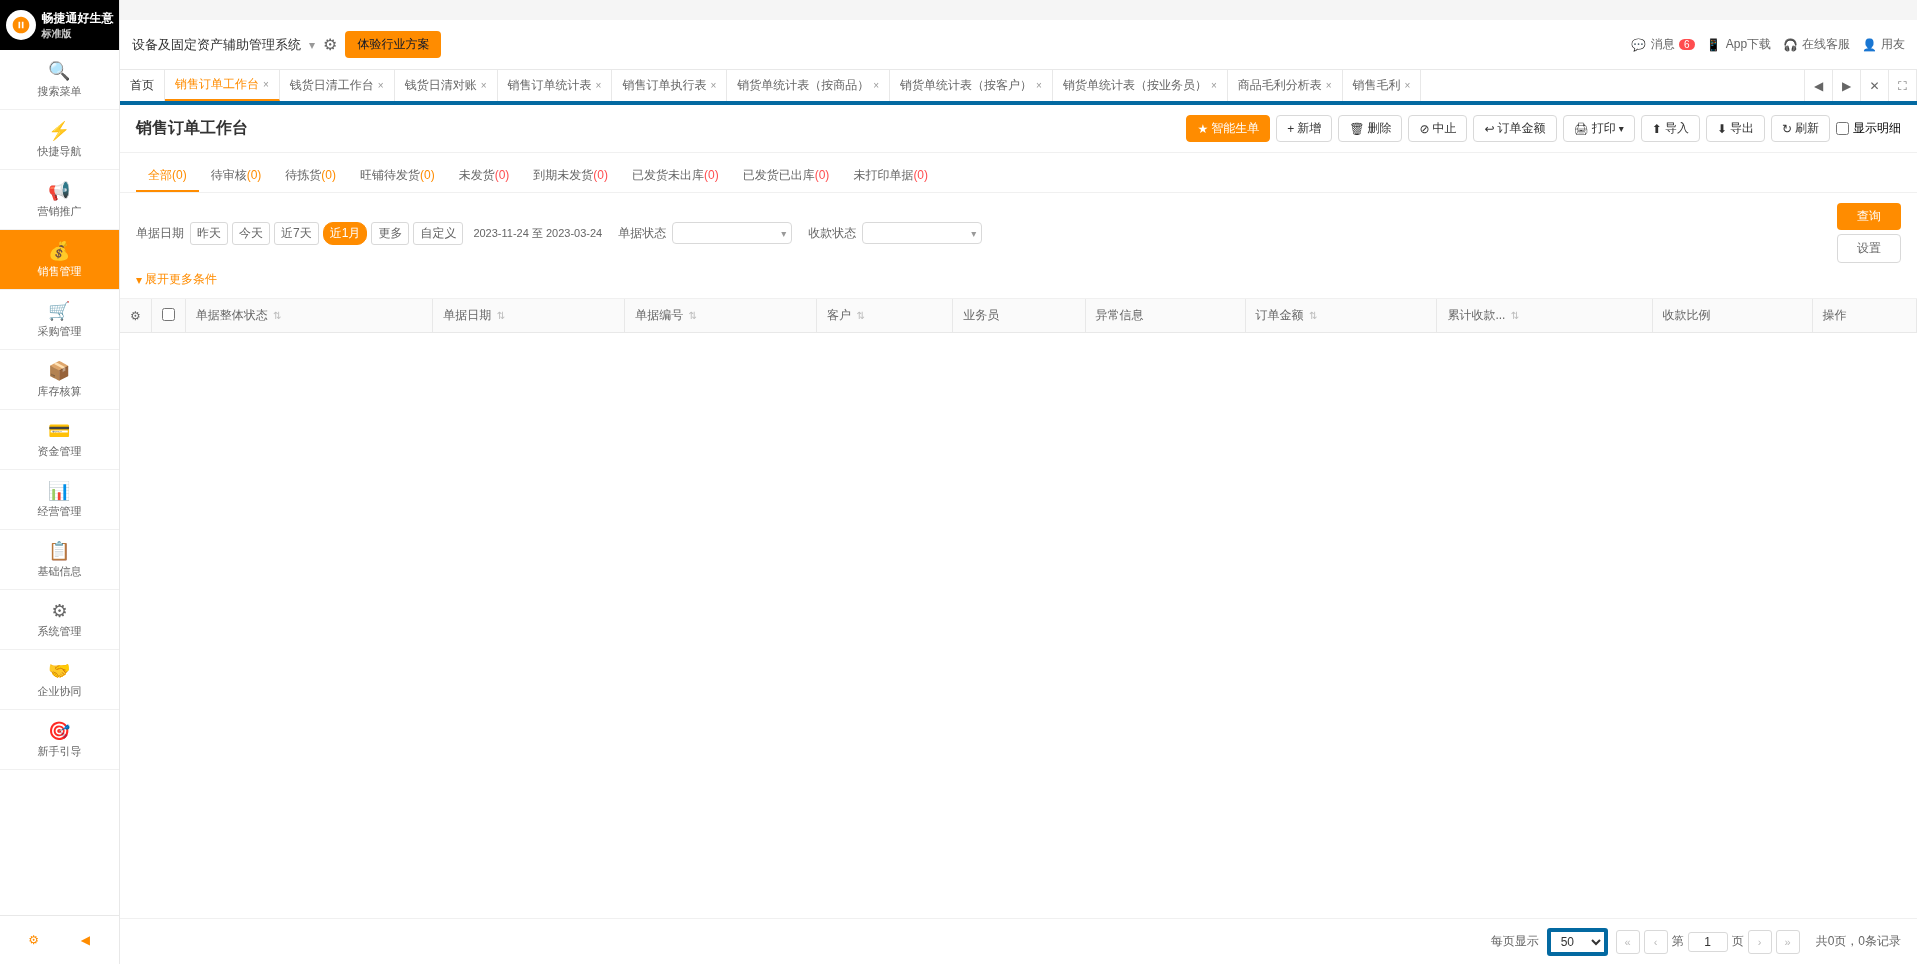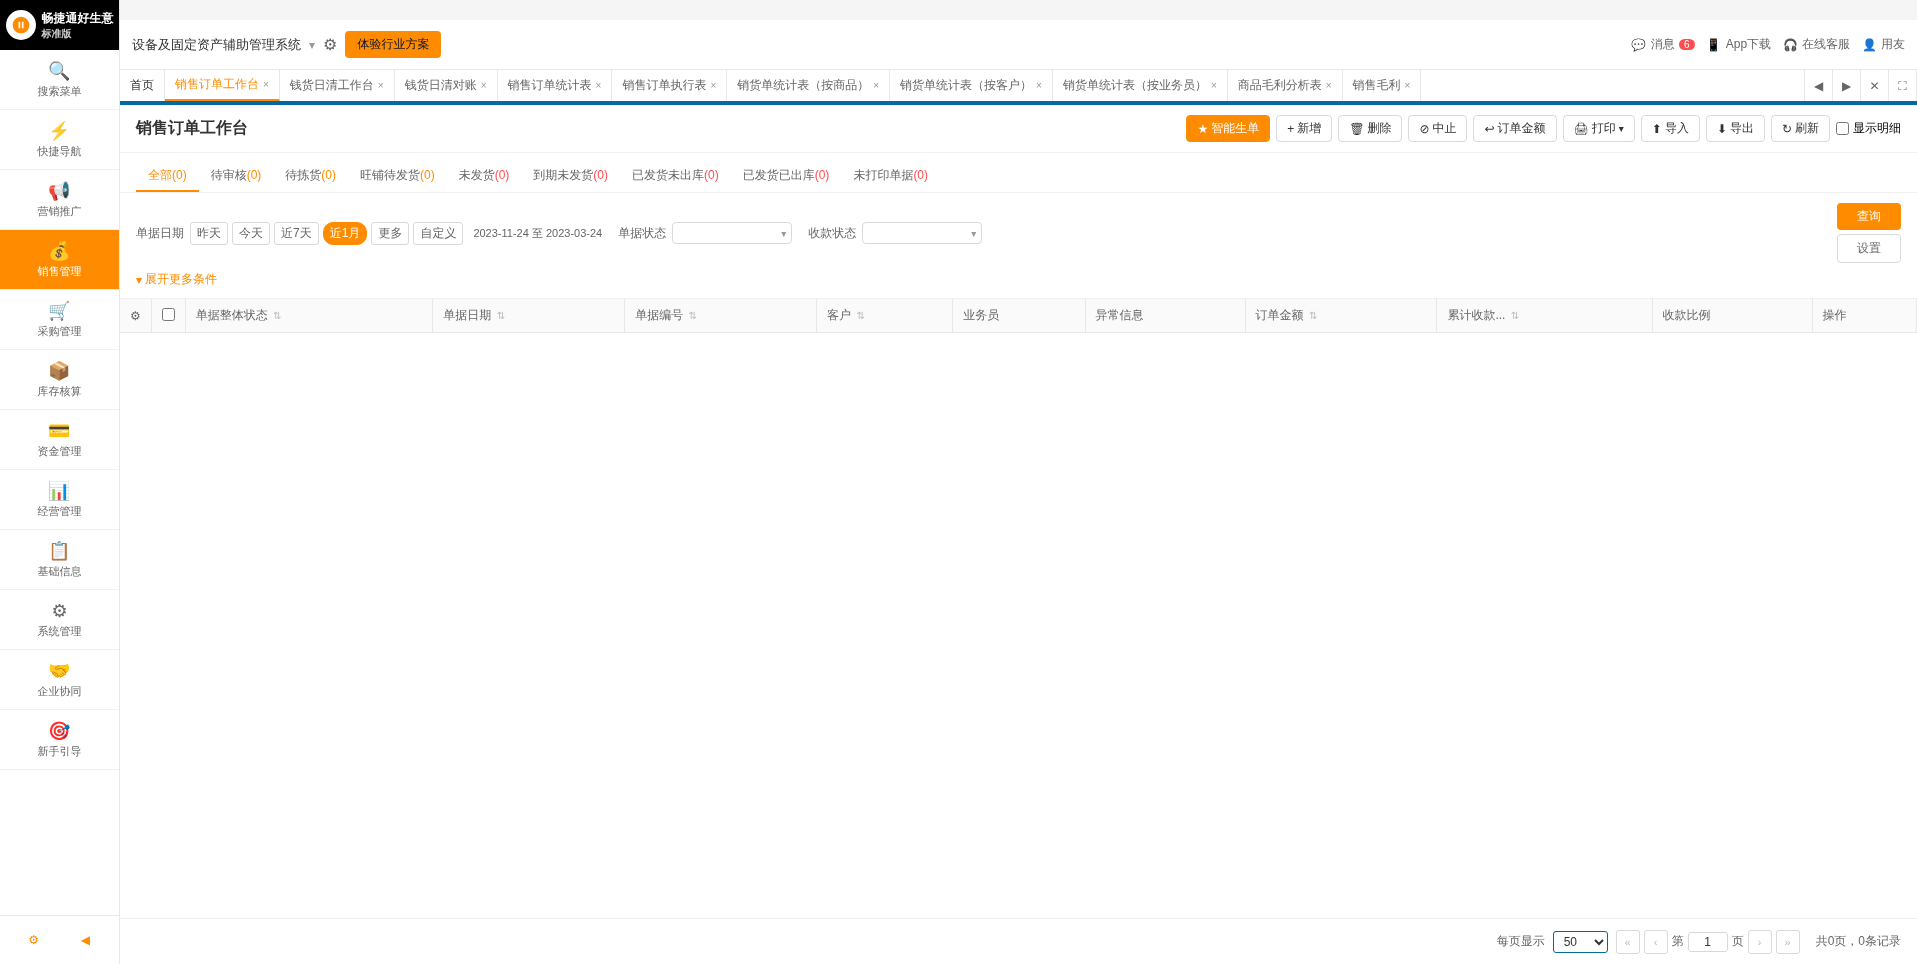--- a/index.html
+++ b/index.html
@@ -90,21 +90,21 @@
     .th-config { width: 30px; text-align: center; }
 
     
     .empty-state { flex: 1; display: flex; flex-direction: column; align-items: center; justify-content: center; padding: 60px; }
     .empty-icon { width: 100px; height: 100px; margin-bottom: 12px; }
     .empty-text { color: #999; font-size: 13px; }
 
     
     .pagination { height: 46px; display: flex; align-items: center; justify-content: flex-end; padding: 0 16px; border-top: 1px solid #f0f0f0; gap: 8px; background: #fff; }
     .page-size-label { color: #666; }
-    .page-size-select { border: 1px solid #0369a1; border-radius: 3px; padding: 2px 6px; background: #fff; color: #333; cursor: pointer; }
+    .page-size-select { border: 4px solid #0369a1; border-radius: 3px; padding: 2px 6px; background: #fff; color: #333; cursor: pointer; }
     .page-nav { display: flex; align-items: center; gap: 4px; }
     .page-nav-btn { width: 24px; height: 24px; display: flex; align-items: center; justify-content: center; border: 1px solid #d9d9d9; background: #fff; cursor: pointer; border-radius: 3px; color: #666; font-size: 11px; }
     .page-nav-btn.disabled { color: #bbb; cursor: not-allowed; }
     .page-input { border: 1px solid #d9d9d9; border-radius: 3px; width: 40px; text-align: center; padding: 2px; color: #333; }
     .page-total { color: #666; margin-left: 8px; }
 
     
     ::-webkit-scrollbar { width: 6px; height: 6px; }
     ::-webkit-scrollbar-track { background: #f1f1f1; }
     ::-webkit-scrollbar-thumb { background: #ccc; border-radius: 3px; }

